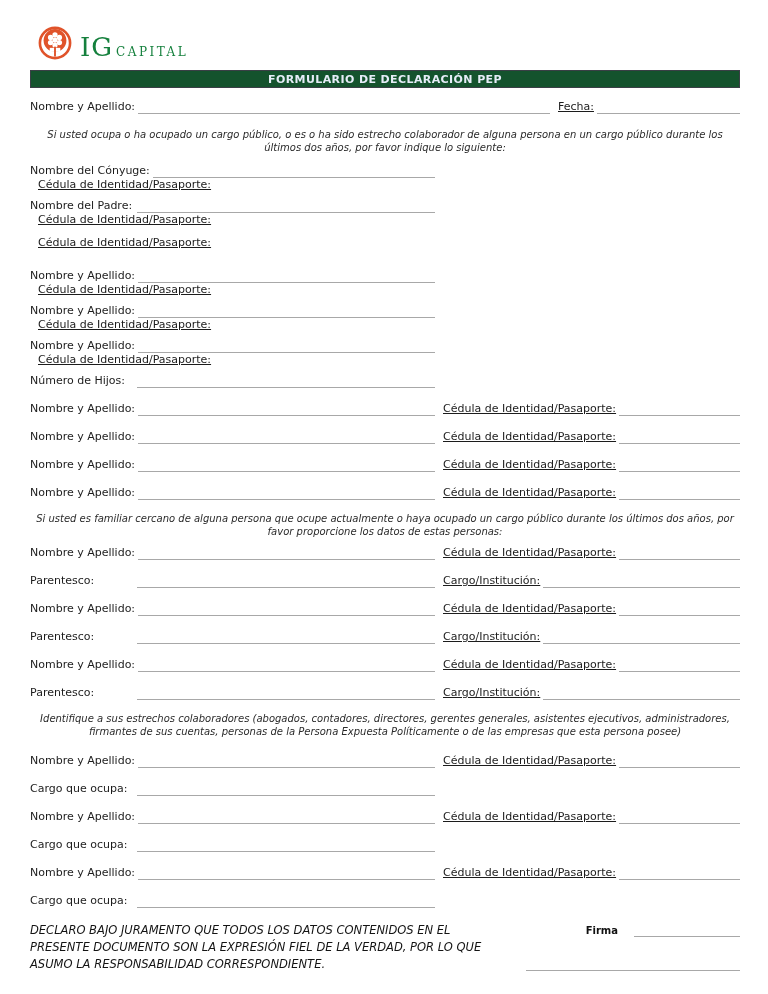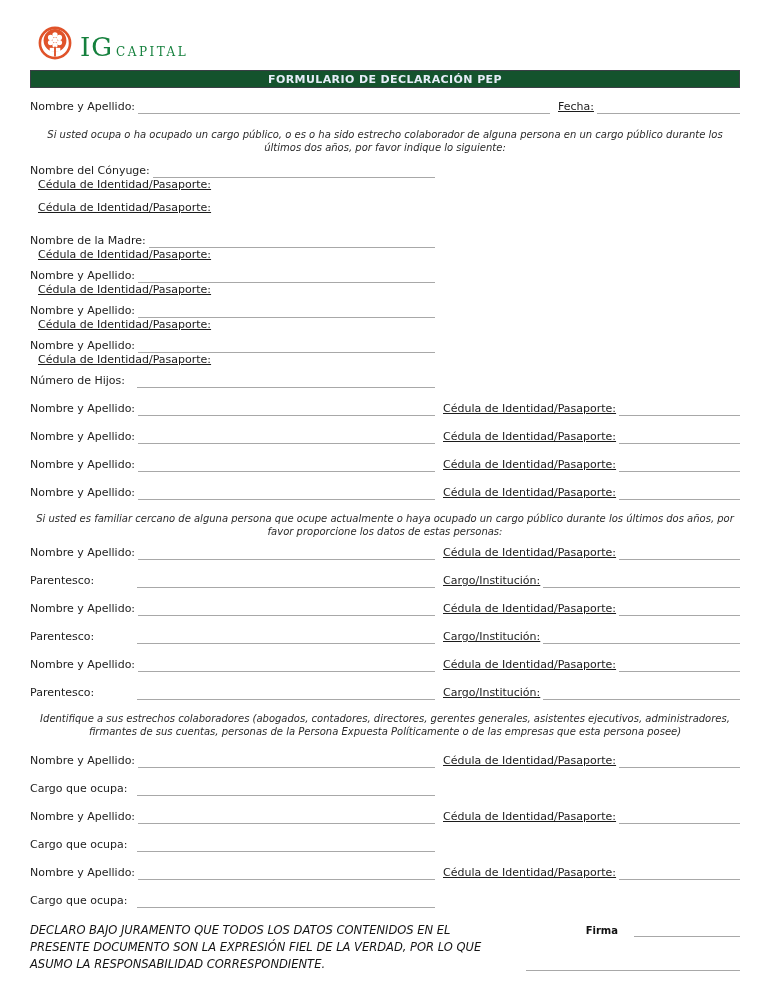--- a/index.html
+++ b/index.html
@@ -115,30 +115,30 @@
         <div class="cell-left">
           <span class="lbl">Nombre del Cónyuge:</span>
           <div class="line"></div>
         </div>
         <div class="cell-right">
           <span class="lbl">Cédula de Identidad/Pasaporte:</span>
           <div class="line"></div>
         </div>
       </div>
       <div class="row">
-        <div class="cell-right">
-          <span class="lbl">Cédula de Identidad/Pasaporte:</span>
-          <div class="line"></div>
-        </div>
-      </div>
-      <div class="row">
-        <div class="cell-left">
-          <span class="lbl">Nombre de la Madre:</span>
-          <div class="line"></div>
-        </div>
+        <div class="cell-left">
+          <span class="lbl">Nombre del Padre:</span>
+          <div class="line"></div>
+        </div>
+        <div class="cell-right">
+          <span class="lbl">Cédula de Identidad/Pasaporte:</span>
+          <div class="line"></div>
+        </div>
+      </div>
+      <div class="row">
         <div class="cell-right">
           <span class="lbl">Cédula de Identidad/Pasaporte:</span>
           <div class="line"></div>
         </div>
       </div>
       <div class="row">
         <div class="cell-left">
           <span class="lbl">Nombre y Apellido:</span>
           <div class="line"></div>
         </div>

